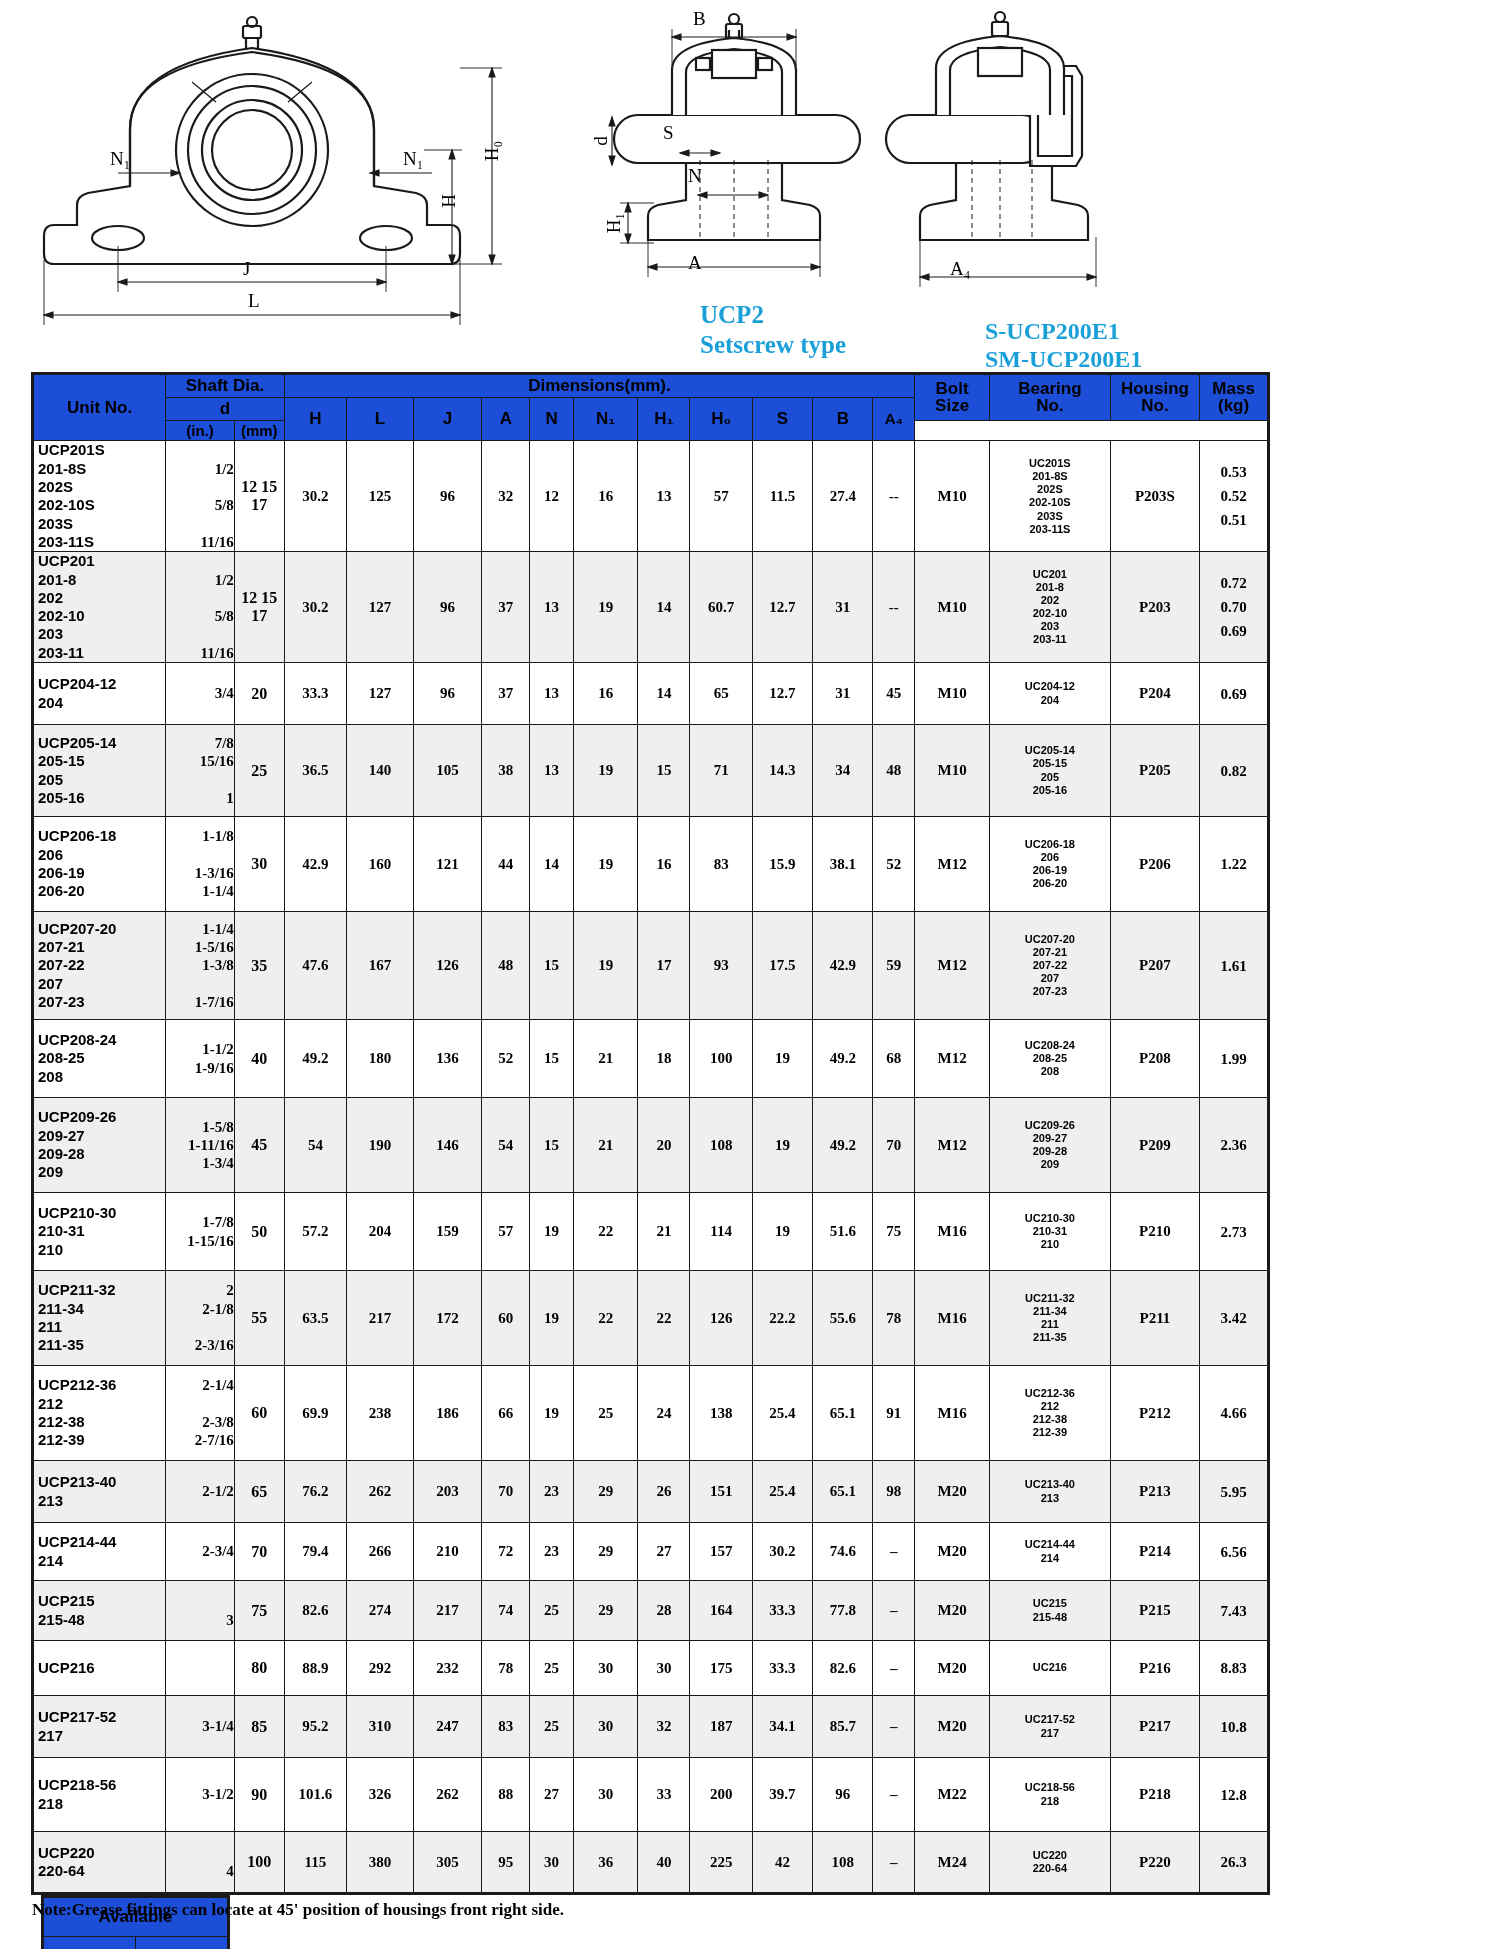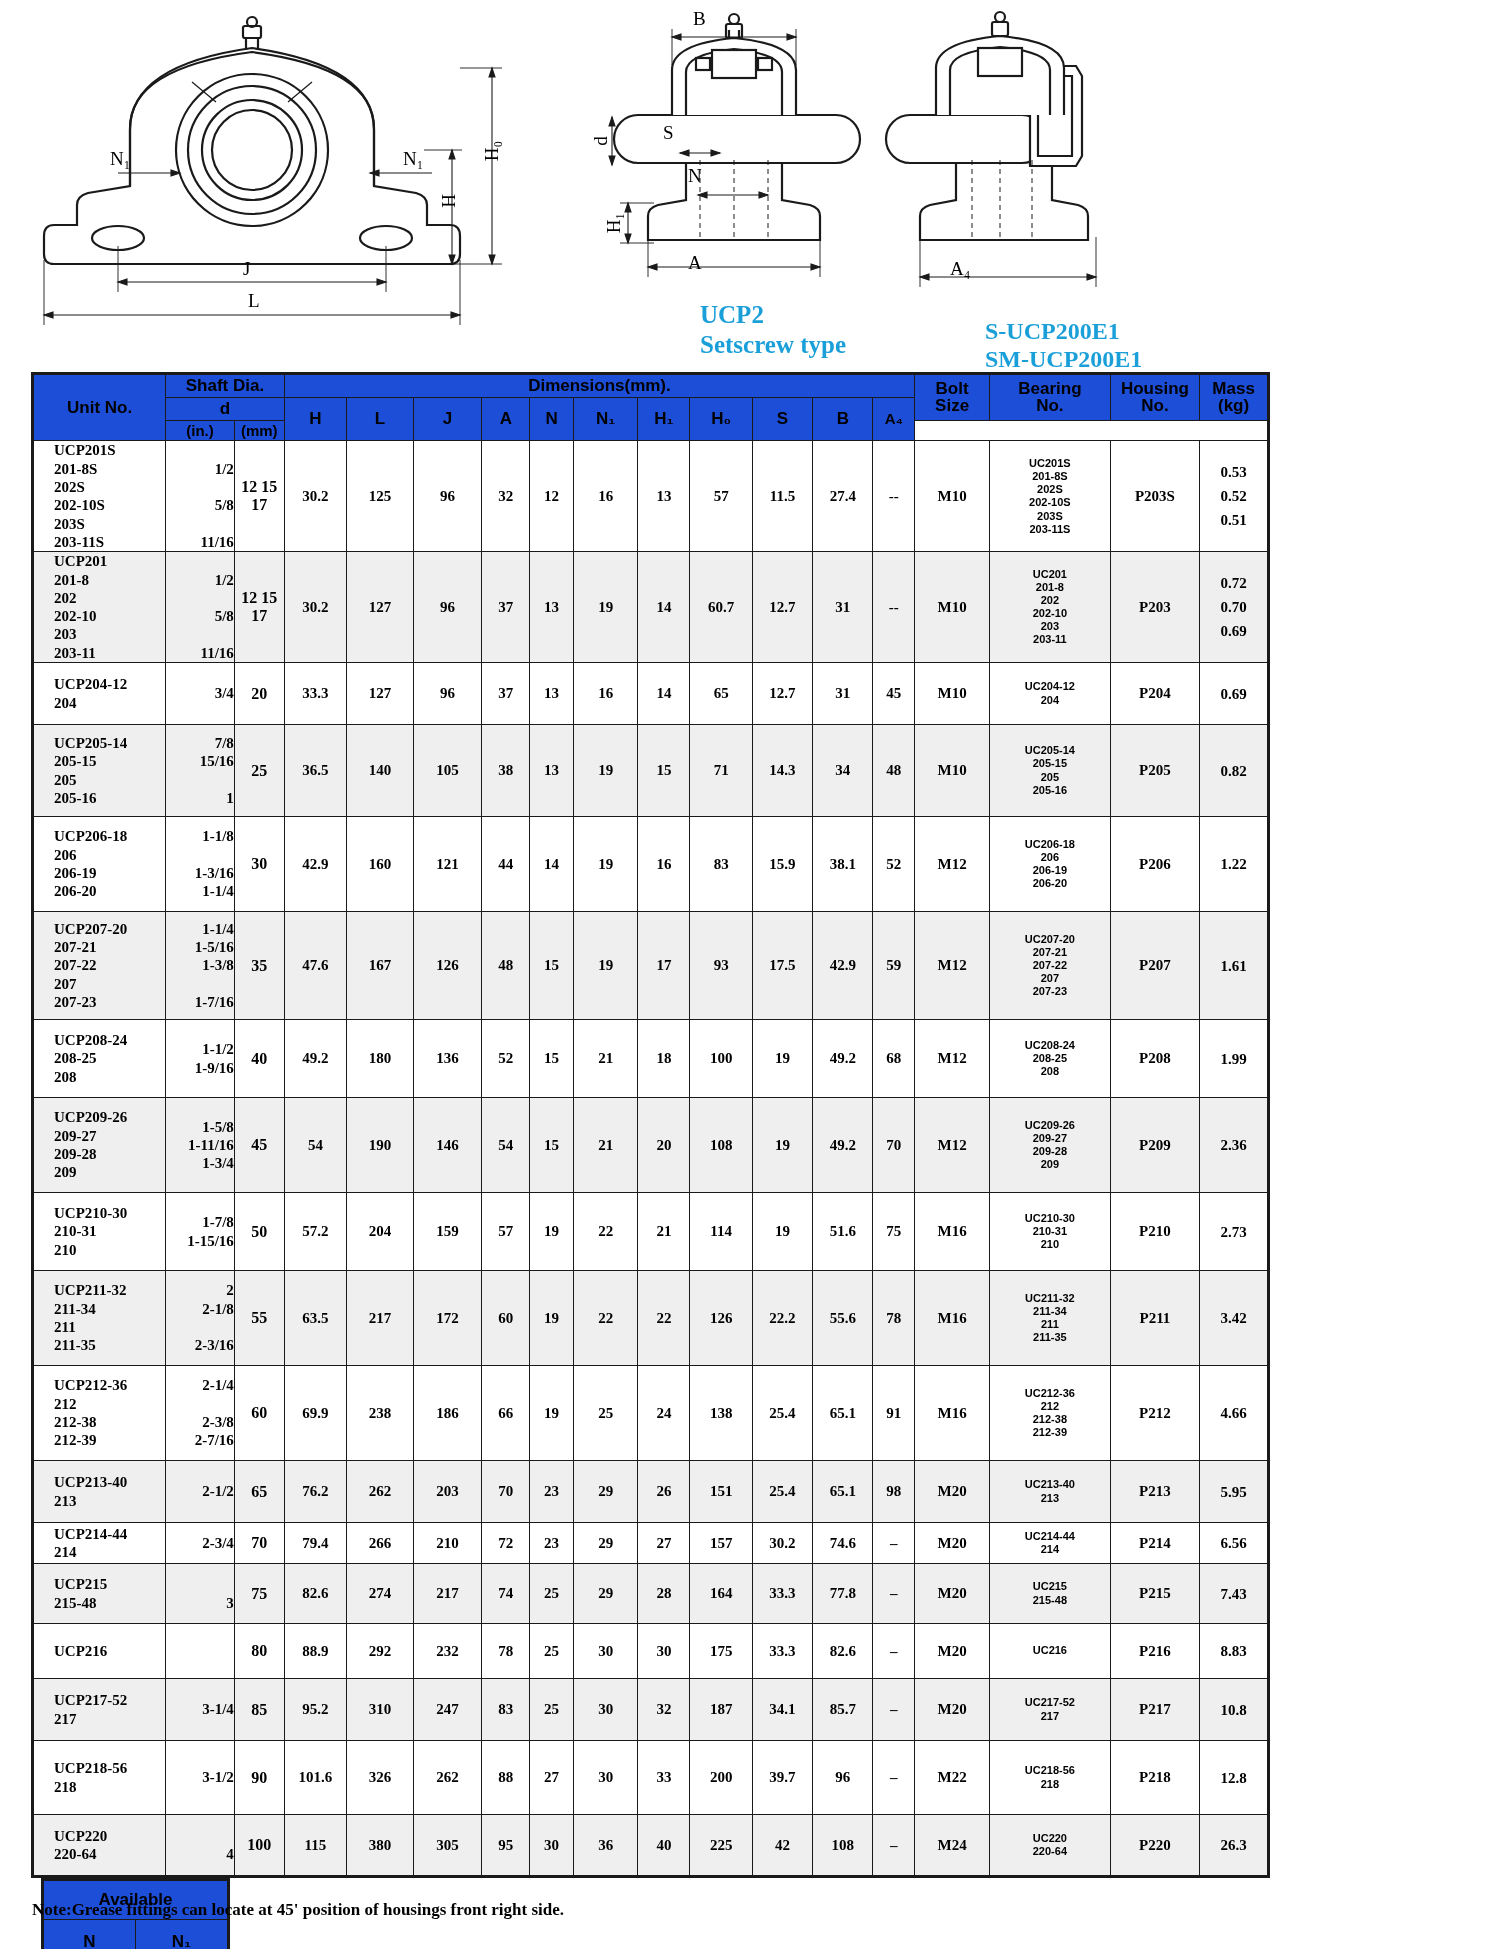--- a/index.html
+++ b/index.html
@@ -44,24 +44,24 @@
     font-family:Liberation Sans, sans-serif;
     font-size:17px;
     font-weight:bold;
     line-height:1.05;
     padding:2px 1px;
   }
   thead th.small{font-size:15px;}
   tbody tr.alt td{background:#efefef;}
   td.unit{
     text-align:left;
-    font-family:Liberation Serif, serif;
+    font-family:Liberation Sans, sans-serif;
     font-size:15px;
     font-weight:bold;
-    padding-left:20px;
+    padding-left:4px;
     line-height:1.22;
     white-space:pre-line;
   }
   td.inch{
     text-align:right;padding-left:4px;font-size:15px;line-height:1.22;
     font-family:"Liberation Serif", serif;white-space:pre-line;
   }
   td.mm{font-size:16px;}
   td.bearing{
     font-size:11px;line-height:1.2;white-space:pre-line;
@@ -659,21 +659,21 @@
           <td>151</td>
           <td>25.4</td>
           <td>65.1</td>
           <td>98</td>
           <td>M20</td>
           <td class="bearing">UC213-40
 213</td>
           <td>P213</td>
           <td class="mass">5.95</td>
         </tr>
-        <tr style="height: 41px;">
+        <tr style="height: 58px;">
           <td class="unit">UCP214-44
 214</td>
           <td class="inch">2-3/4</td>
           <td class="mm">70</td>
           <td>79.4</td>
           <td>266</td>
           <td>210</td>
           <td>72</td>
           <td>23</td>
           <td>29</td>

